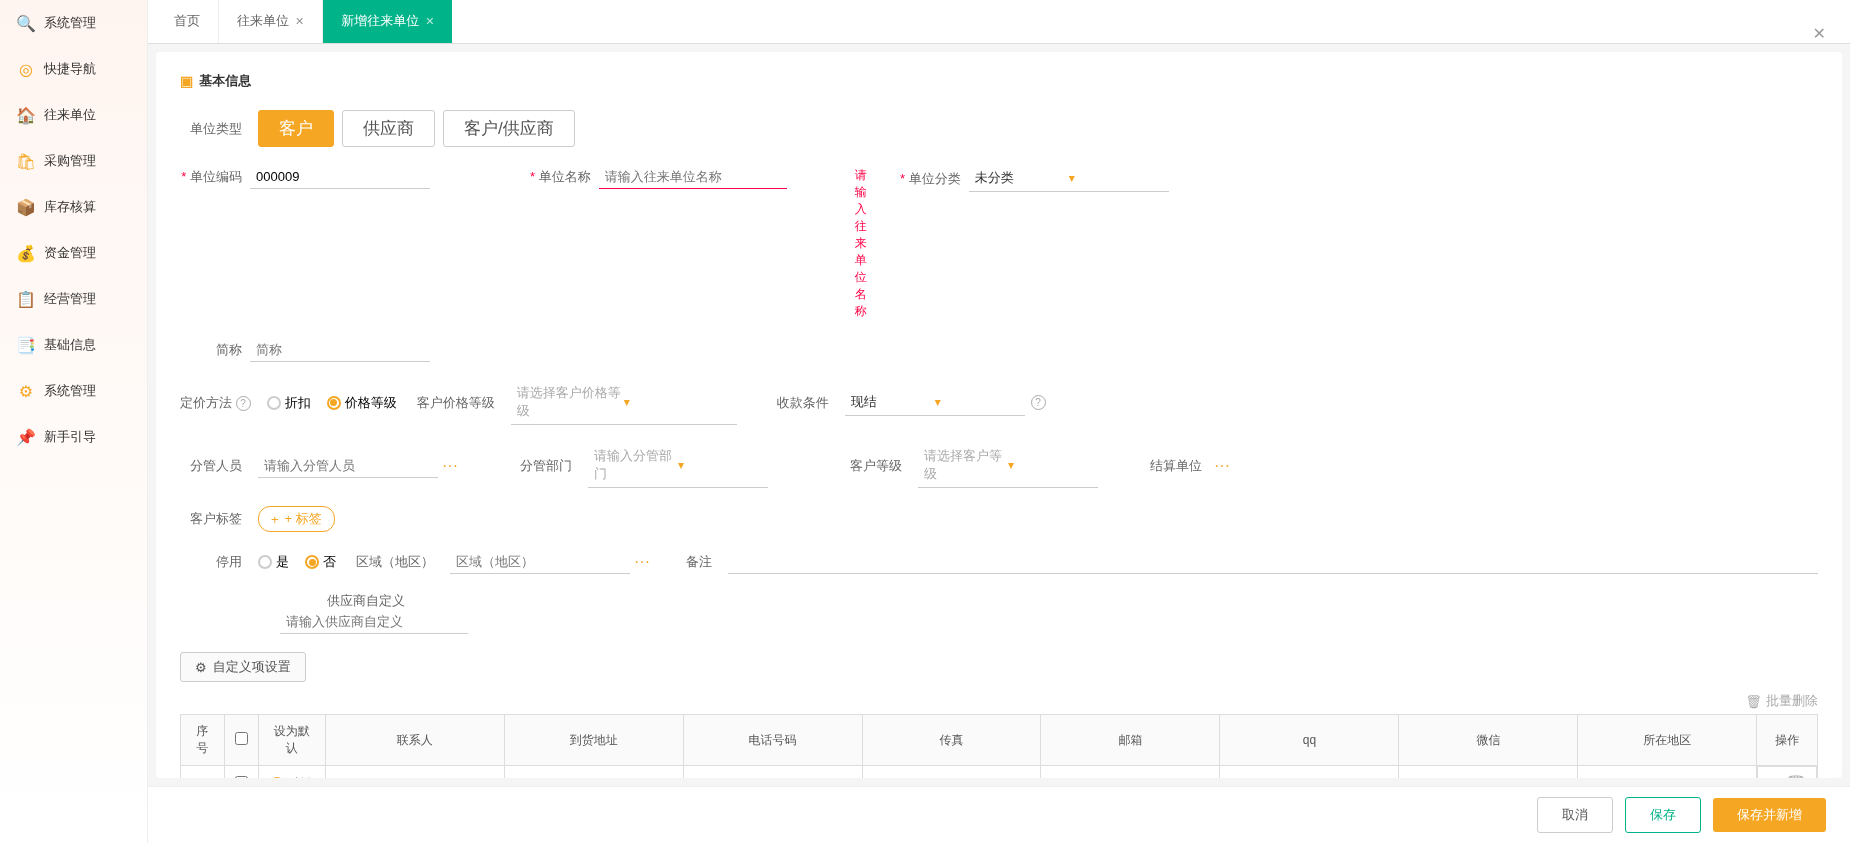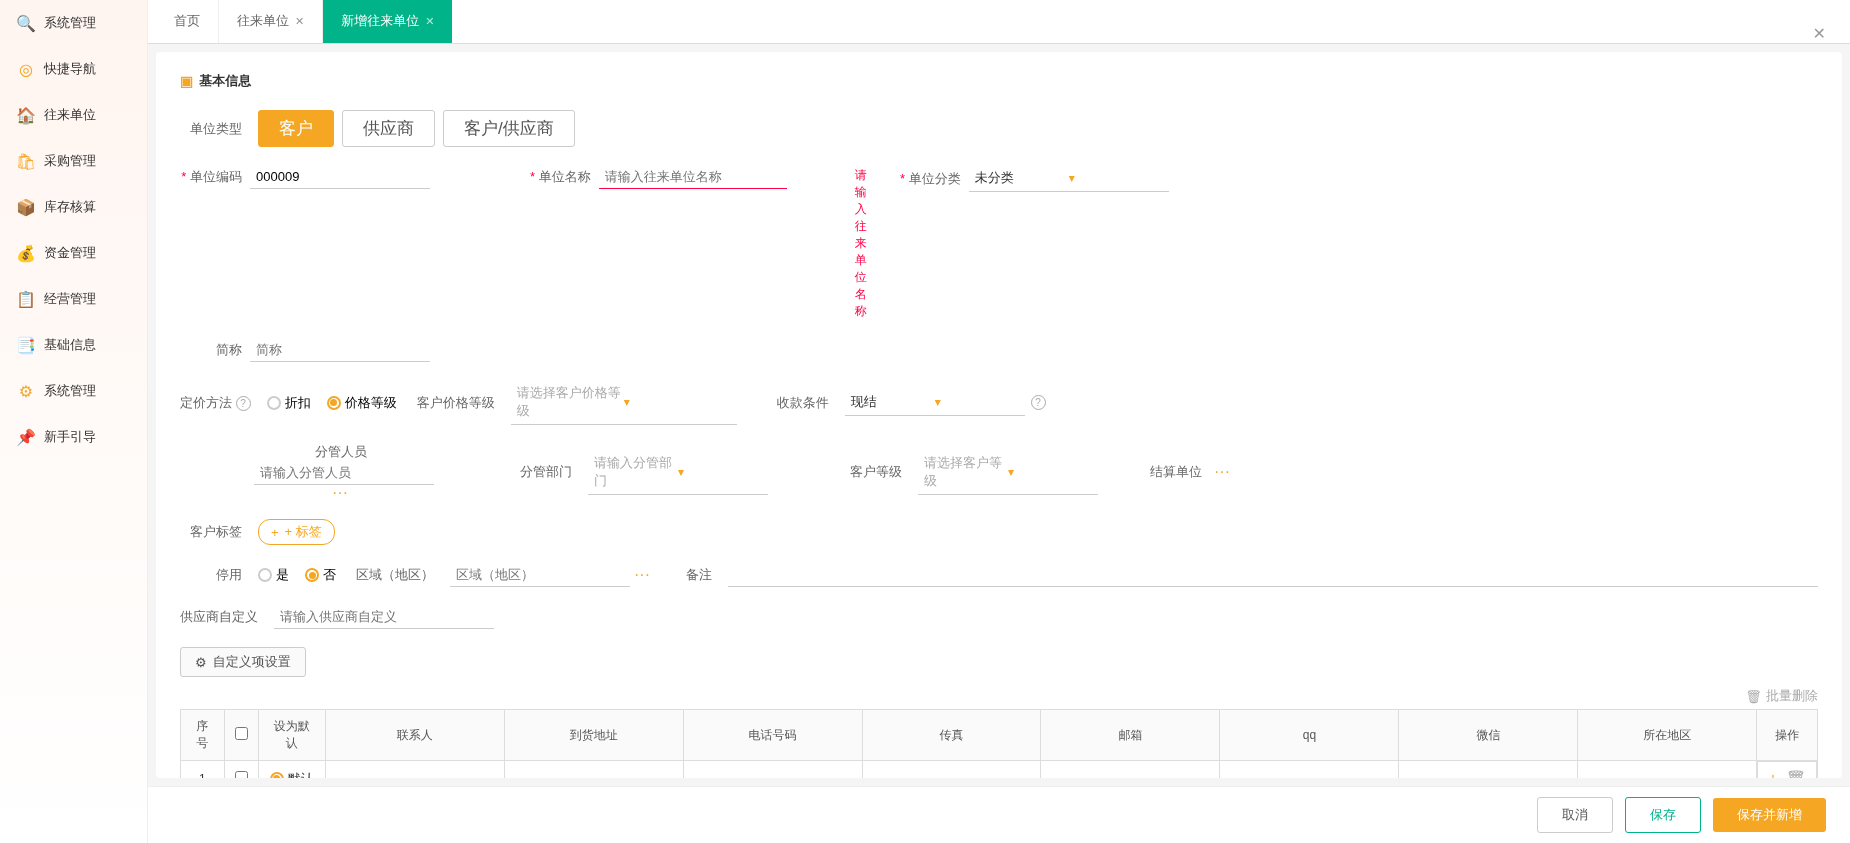--- a/index.html
+++ b/index.html
@@ -369,21 +369,21 @@
         <span class="form-label" style="min-width:60px; text-align:right;">收款条件</span>
         <div class="select-field" style="max-width:180px; margin-left:8px;">
           <span style="color:#333;">现结</span>
           <span class="chevron">▾</span>
         </div>
         <span class="question-icon" style="margin-left:6px;">?</span>
       </div>
     </div>
 
     <div class="form-row" style="align-items:center;">
-      <div class="form-field" style="max-width:320px;flex-direction:column;">
+      <div class="form-field" style="max-width:320px;">
         <span class="form-label" style="min-width:70px; text-align:right;">分管人员</span>
         <input type="text" class="form-input" style="max-width: 180px; margin-left: 8px;" placeholder="请输入分管人员">
         <span class="more-btn">···</span>
       </div>
       <div class="form-field" style="padding-left:20px; max-width:320px;">
         <span class="form-label" style="min-width:60px; text-align:right;">分管部门</span>
         <div class="select-field" style="margin-left:8px; max-width:180px;">
           <span>请输入分管部门</span>
           <span class="chevron">▾</span>
         </div>
@@ -430,21 +430,21 @@
         <input type="text" class="form-input" style="margin-left: 8px; max-width: 180px;" placeholder="区域（地区）">
         <span class="more-btn">···</span>
       </div>
       <div class="form-field" style="padding-left:30px; flex:1;">
         <span class="form-label" style="min-width:30px; text-align:right;">备注</span>
         <input type="text" class="form-input" style="margin-left: 8px; flex: 1 1 0%;">
       </div>
     </div>
 
     <div class="form-row">
-      <div class="form-field" style="max-width:380px;">
+      <div class="form-field" style="max-width:380px;flex-direction:column;">
         <span class="form-label" style="min-width:70px; text-align:right;">供应商自定义</span>
         <input type="text" class="form-input" style="margin-left: 8px; max-width: 220px;" placeholder="请输入供应商自定义">
       </div>
     </div>
 
     <div class="bottom-table">
       <button class="custom-settings-btn">
         <span>⚙</span>
         <span>自定义项设置</span>
       </button>

